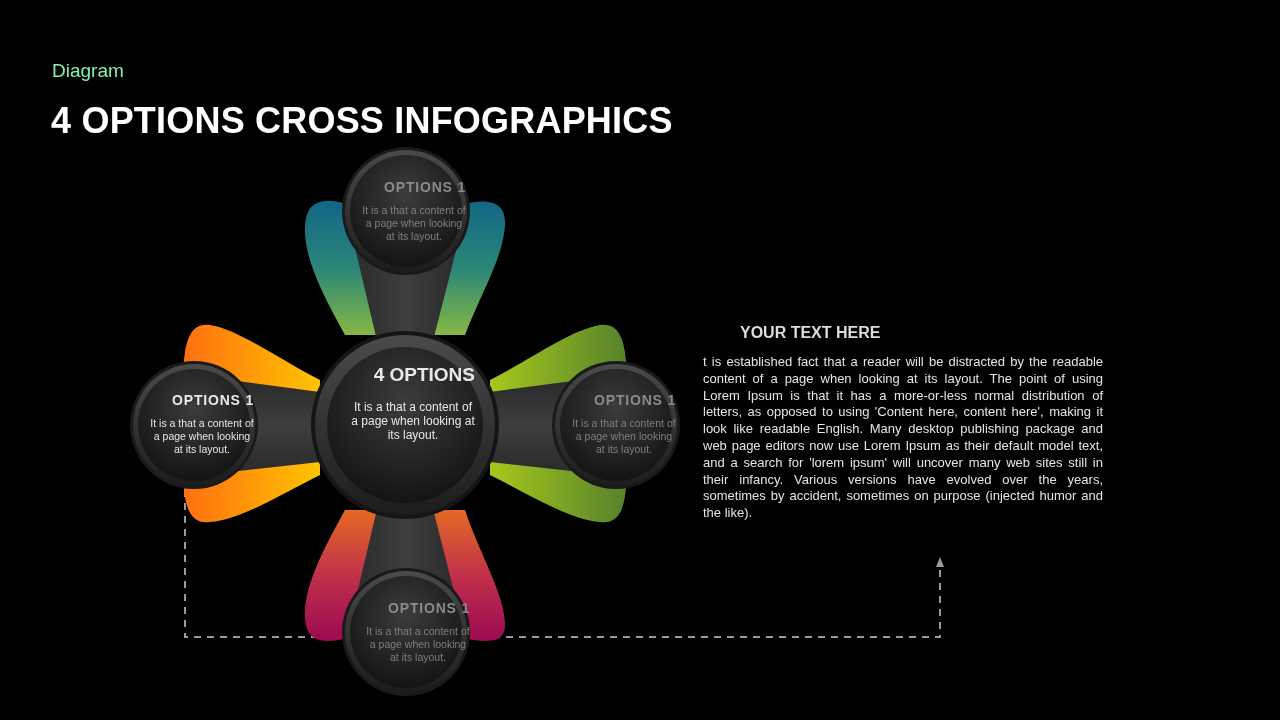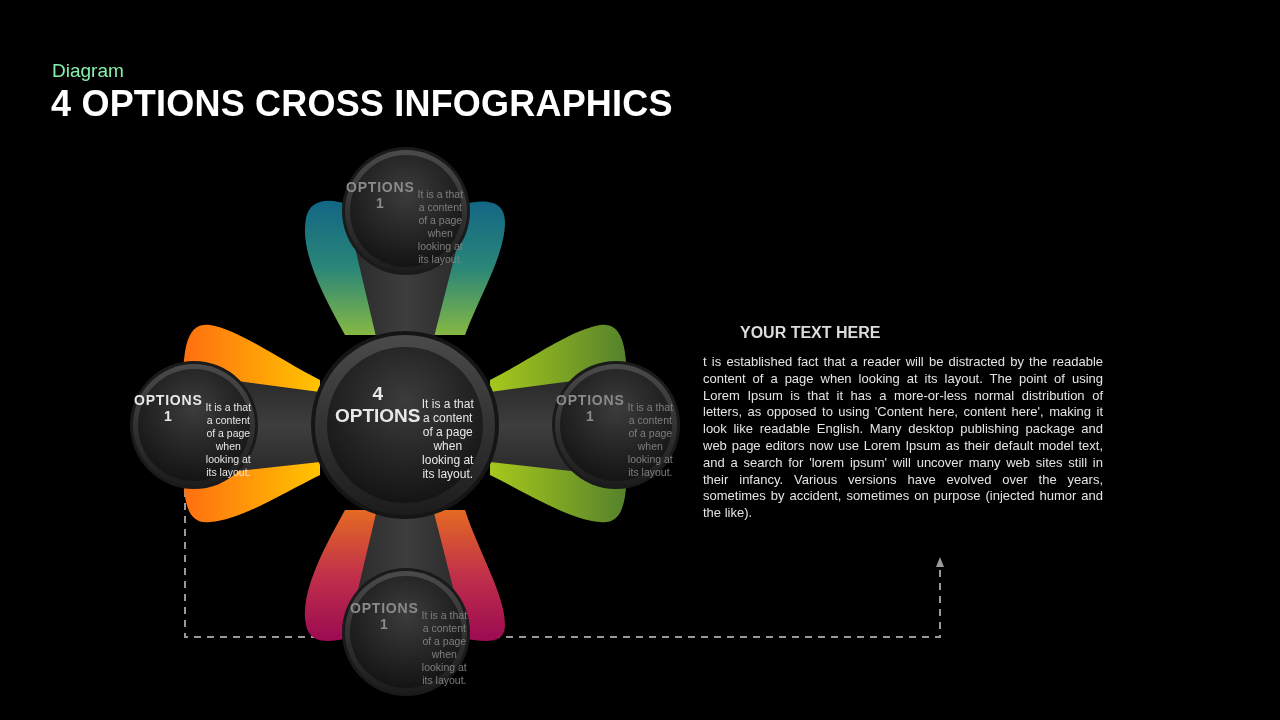--- a/index.html
+++ b/index.html
@@ -4,26 +4,26 @@
 <style>
   html, body { margin: 0; padding: 0; }
   body {
     width: 1280px; height: 720px; background: #000000; position: relative; overflow: hidden;
     font-family: "Liberation Sans", sans-serif;
   }
   .subtitle {
     position: absolute; left: 52px; top: 60px; font-size: 19px; color: #86efac;
   }
   .title {
-    position: absolute; left: 51px; top: 83px; font-size: 36px; font-weight: bold; color: #ffffff;
+    position: absolute; left: 51px; top: 100px; font-size: 36px; font-weight: bold; color: #ffffff;
     letter-spacing: 0.2px;
   }
   svg.diagram { position: absolute; left: 0; top: 0; }
   .circle-text {
-    position: absolute; text-align: center; display: flex; align-items: flex-start;
+    position: absolute; text-align: center; display: flex; flex-direction: column; align-items: flex-end;
   }
   .opt-title { font-size: 14px; font-weight: bold; letter-spacing: 0.8px; }
   .opt-body { font-size: 10.5px; line-height: 13px; margin-top: 10px; width: 104px; }
   .dim .opt-title { color: #8a8a8a; }
   .dim .opt-body { color: #7e7e7e; }
   .bright .opt-title { color: #e8e8e8; }
   .bright .opt-body { color: #e6e6e6; }
   .center-title { font-size: 19px; font-weight: bold; color: #e8e8e8; }
   .center-body { font-size: 12px; line-height: 14px; color: #e8e8e8; margin-top: 14px; width: 124px; }
 
@@ -116,21 +116,21 @@
     <circle cx="406" cy="632" r="56" fill="url(#gDisc)"></circle>
   </g>
 
   <g>
     <circle cx="405" cy="425" r="94" fill="#151515"></circle>
     <circle cx="405" cy="425" r="90" fill="url(#gRing)"></circle>
     <circle cx="405" cy="425" r="78" fill="url(#gDisc)"></circle>
   </g>
 </svg>
 
-<div class="circle-text" style="left:335px; top:383px; width:140px;">
+<div class="circle-text" style="left:335px; top:364px; width:140px;">
   <div class="center-title">4 OPTIONS</div>
   <div class="center-body">It is a that a content of a page when looking at its layout.</div>
 </div>
 
 <div class="circle-text dim" style="left:346px; top:179px; width:120px;">
   <div class="opt-title">OPTIONS  1</div>
   <div class="opt-body" style="margin-top:9px;">It is a that a content of a page when looking at its layout.</div>
 </div>
 
 <div class="circle-text bright" style="left:134px; top:392px; width:120px;">

